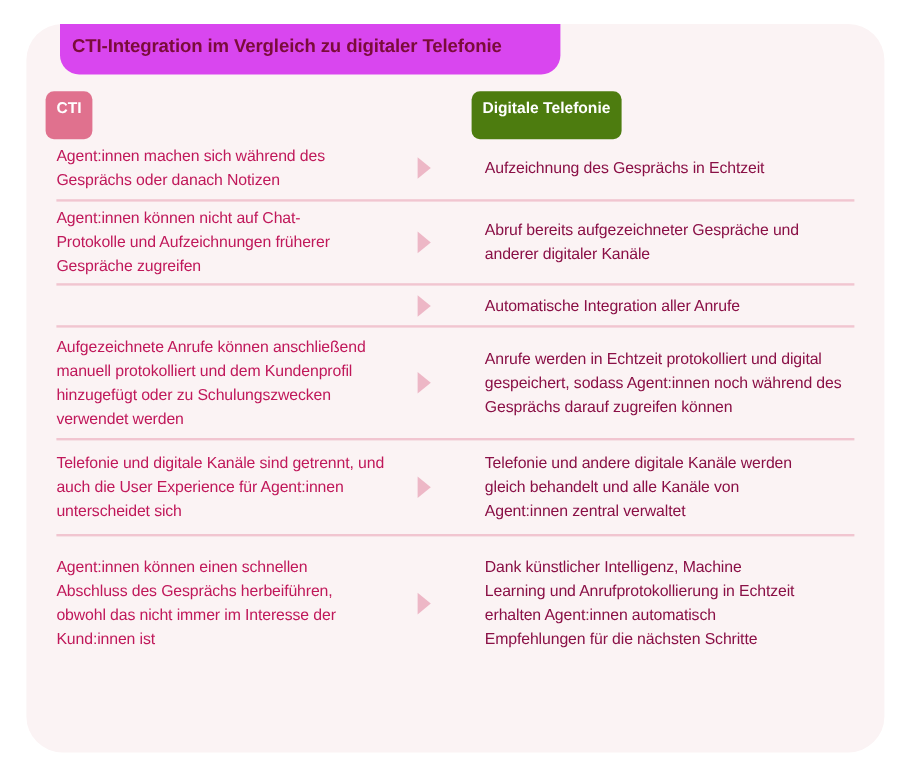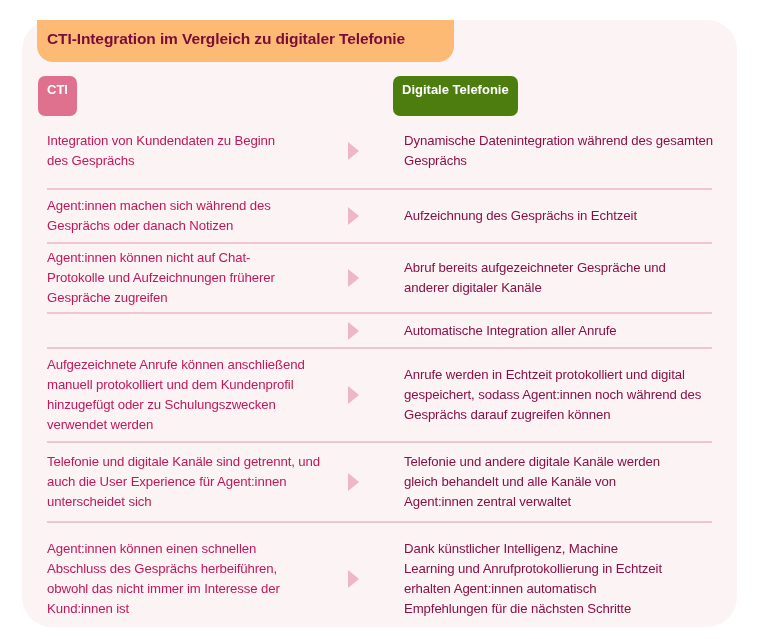--- a/index.html
+++ b/index.html
@@ -1,21 +1,21 @@
 <!DOCTYPE html>
 <html><head>
   <meta charset="utf-8">
   <style>
     html, body { margin: 0; padding: 0; background: #ffffff; }
     body { width: 767px; height: 639px; position: relative; overflow: hidden;
            font-family: "Liberation Sans", "DejaVu Sans", sans-serif; }
     .card { position: absolute; left: 22px; top: 20px; width: 715px; height: 607px;
             background: #FBF3F4; border-radius: 30px; }
-    .title-tab { position: absolute; left: 15px; top: 0; width: 417px; height: 42px;
-                 background: #fdba74; border-radius: 0 0 16px 16px; }
+    .title-tab { position: absolute; left: 28px; top: 0; width: 417px; height: 42px;
+                 background: #d946ef; border-radius: 0 0 16px 16px; }
     .title { position: absolute; left: 10px; top: 10px; font-size: 15.5px; font-weight: bold;
              color: #7A0C3A; white-space: nowrap; letter-spacing: -0.1px; }
     .badge { position: absolute; top: 56px; height: 40px; border-radius: 7px;
              color: #ffffff; font-weight: bold; font-size: 13px; line-height: 28px;
              padding: 0 9px; white-space: nowrap; }
     .badge-cti { left: 16px; background: #E0718E; }
     .badge-digital { left: 371px; background: #4d7c0f; }
     .rows { position: absolute; left: 25px; top: 94px; width: 665px; }
     .row { position: relative; border-bottom: 2px solid #F1C5D0; display: flex; align-items: center; }
     .row:last-child { border-bottom: none; }
@@ -31,25 +31,20 @@
 
 <div class="card">
   <div class="title-tab">
     <div class="title">CTI-Integration im Vergleich zu digitaler Telefonie</div>
   </div>
 
   <div class="badge badge-cti">CTI</div>
   <div class="badge badge-digital">Digitale Telefonie</div>
 
   <div class="rows">
-    <div class="row" style="height:74px">
-      <div class="cell cell-left" style="width:230px">Integration von Kundendaten zu Beginn des Gesprächs</div>
-      <span class="arrow"></span>
-      <div class="cell cell-right">Dynamische Datenintegration während des gesamten Gesprächs</div>
-    </div>
     <div class="row" style="height:52px">
       <div class="cell cell-left">Agent:innen machen sich während des Gesprächs oder danach Notizen</div>
       <span class="arrow"></span>
       <div class="cell cell-right">Aufzeichnung des Gesprächs in Echtzeit</div>
     </div>
     <div class="row" style="height:68px">
       <div class="cell cell-left" style="width:250px">Agent:innen können nicht auf Chat-Protokolle und Aufzeichnungen früherer Gespräche zugreifen</div>
       <span class="arrow"></span>
       <div class="cell cell-right">Abruf bereits aufgezeichneter Gespräche und anderer digitaler Kanäle</div>
     </div>

